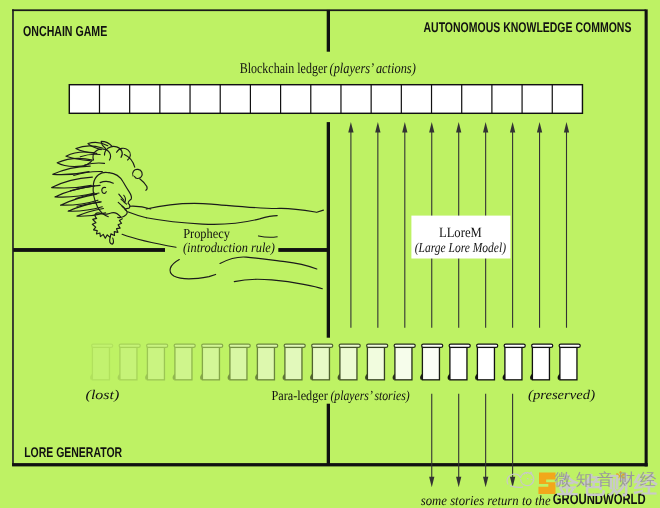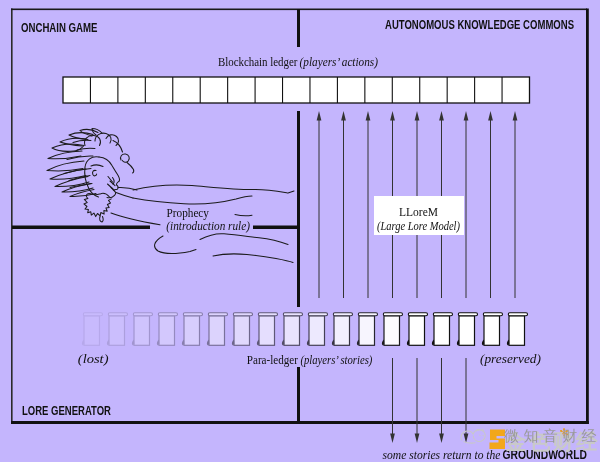--- a/index.html
+++ b/index.html
@@ -1,16 +1,16 @@
 <!DOCTYPE html>
 <html><head>
 <meta charset="utf-8">
 <style>
   html,body{margin:0;padding:0;background:#fff;}
-  #stage{position:relative;width:600px;height:462px;background:#c4b5fd;overflow:hidden;}
+  #stage{position:relative;width:600px;height:462px;background:#bef264;overflow:hidden;}
   svg{display:block;}
   text{font-family:"Liberation Serif",serif;fill:#111;}
   .sans{font-family:"Liberation Sans",sans-serif;font-weight:bold;}
 </style>
 </head>
 <body>
 <div id="stage">
 <svg width="600" height="462" viewBox="0 0 600 462">
 
   <rect x="11" y="8.5" width="1.6" height="415" fill="#2a2a2a"></rect>

